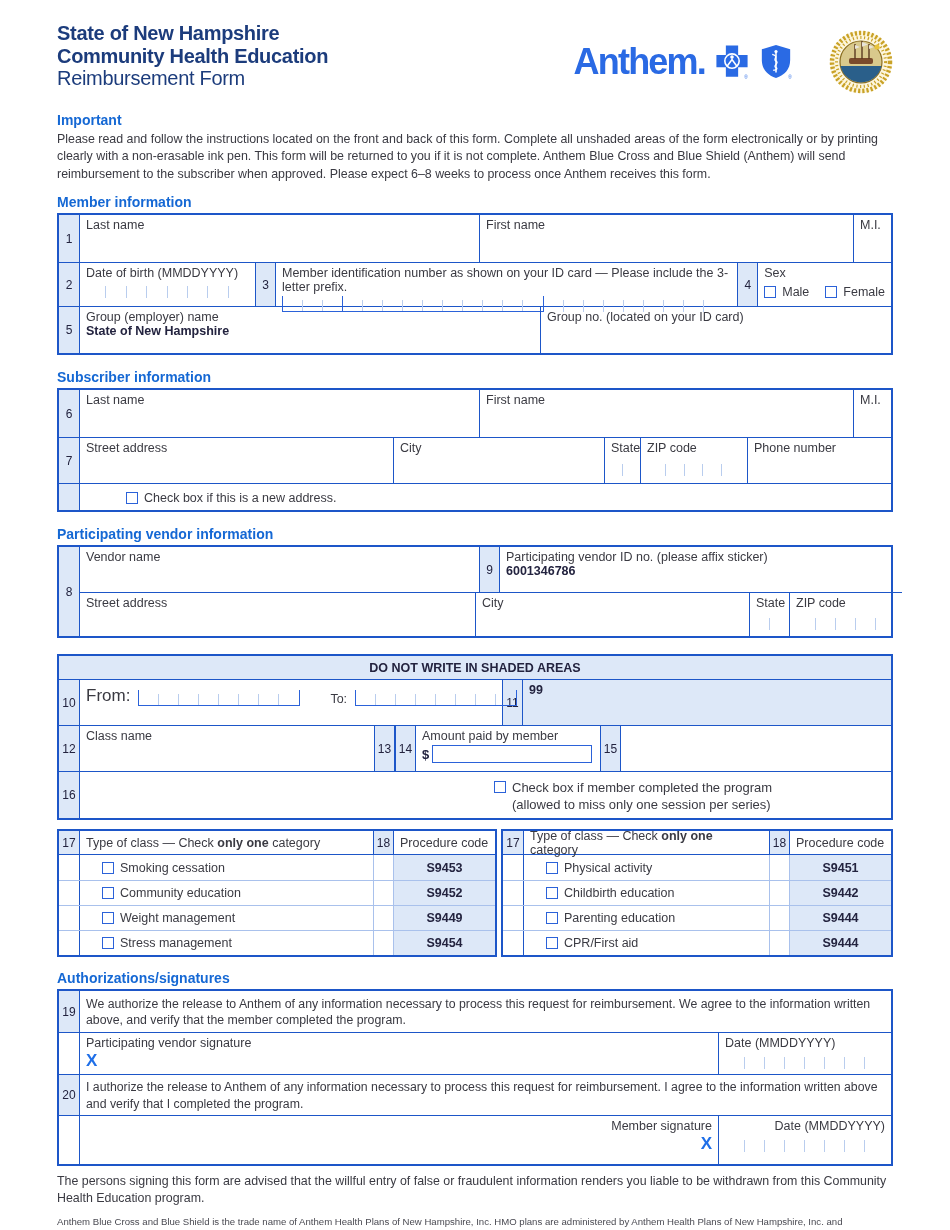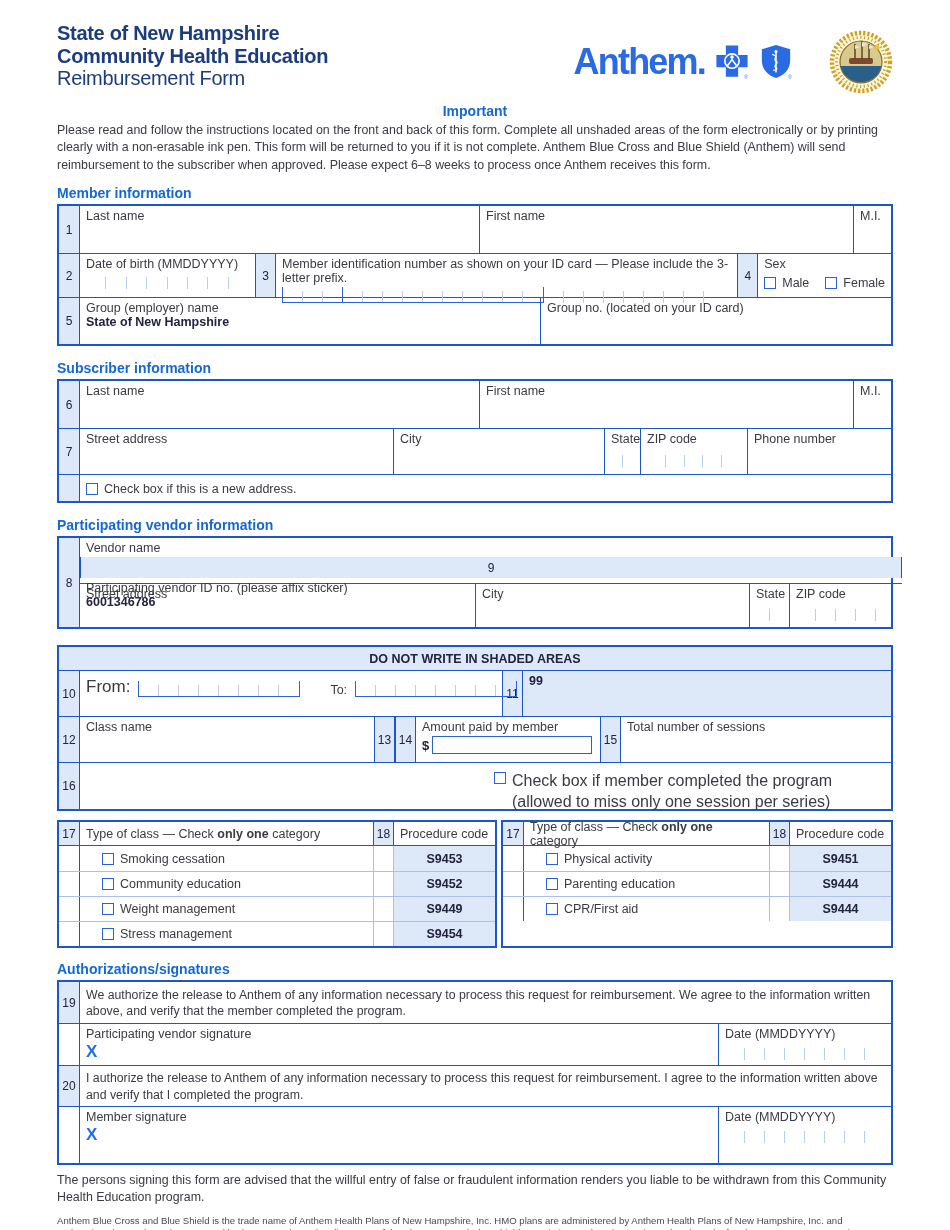--- a/index.html
+++ b/index.html
@@ -111,21 +111,21 @@
         <line x1="33" y1="11" x2="33" y2="29" stroke="#5a3a20" stroke-width="1.4"></line>
         <line x1="40" y1="14" x2="40" y2="29" stroke="#5a3a20" stroke-width="1.4"></line>
         <path d="M26 15 l5 2 -5 2 Z" fill="#e8e4da"></path>
         <path d="M33 12 l6 2.4 -6 2.4 Z" fill="#e8e4da"></path>
         <path d="M40 15 l5 2 -5 2 Z" fill="#e8e4da"></path>
         <circle cx="48" cy="17" r="2.6" fill="#e8c33c"></circle>
       </svg>
     </div>
   </div>
 
-  <div class="sec-h" style="margin-top:9px;text-align:center;">Important</div>
+  <div class="sec-h" style="margin-top:18px;">Important</div>
   <p class="body-p">Please read and follow the instructions located on the front and back of this form. Complete all unshaded areas of the form electronically or by printing clearly with a non-erasable ink pen. This form will be returned to you if it is not complete. Anthem Blue Cross and Blue Shield (Anthem) will send reimbursement to the subscriber when approved. Please expect 6–8 weeks to process once Anthem receives this form.</p>
 
   <div class="sec-h">Member information</div>
   <div class="tbl">
     <div class="frow" style="height:47px;">
       <div class="num">1</div>
       <div class="cell" style="width:399px;">
           <span class="lbl">Last name</span>
         </div>
       <div class="cell bl" style="width:374px;">
@@ -241,34 +241,34 @@
             <span class="c"></span>
             <span class="c"></span>
             <span class="c"></span>
             <span class="c"></span>
           </div>
       </div>
       <div class="cell bl" style="flex:1;">
           <span class="lbl">Phone number</span>
         </div>
     </div>
-    <div class="frow" style="height:27px;">
+    <div class="frow" style="height:27px;gap:40px;">
       <div class="numgap"></div>
       <div class="cell" style="flex:1;display:flex;align-items:center;">
         <span class="cb"></span>
         <span style="font-size:12.5px;">Check box if this is a new address.</span>
       </div>
     </div>
   </div>
 
   <div class="sec-h" style="margin-top:14px;">Participating vendor information</div>
   <div class="tbl" style="display:flex;">
     <div class="num" style="flex:0 0 21px;">8</div>
     <div style="flex:1;">
-      <div class="frow" style="height:45px;border-top:none;flex-direction:column;">
+      <div class="frow" style="height:45px;border-top:none;">
         <div class="cell" style="width:399px;">
             <span class="lbl">Vendor name</span>
           </div>
         <div class="num bl">9</div>
         <div class="cell" style="flex:1;">
           <span class="lbl">Participating vendor ID no. (please affix sticker)</span>
           <span class="val">6001346786</span>
         </div>
       </div>
       <div class="frow" style="height:44px;">
@@ -344,30 +344,27 @@
       <div class="num bl">13</div>
       <div class="num bl">14</div>
       <div class="cell" style="width:184px;">
         <span class="lbl">Amount paid by member</span>
         <div style="display:flex;align-items:center;gap:3px;margin-top:2px;">
           <span style="font-weight:bold;color:var(--value);font-size:13px;">$</span>
           <span style="display:inline-block;width:160px;height:18px;border:1.5px solid var(--box-blue);"></span>
         </div>
       </div>
       <div class="num bl">15</div>
-      <div class="cell" style="flex:1;">
-          <span class="lbl">Total number of sessions</span>
-        </div>
     </div>
     <div class="frow" style="height:47px;">
       <div class="num">16</div>
       <div class="cell" style="flex:1;">
         <div style="position:absolute;left:414px;top:8px;display:flex;">
           <span class="cb" style="margin-top:1px;"></span>
-          <span style="font-size:16px;line-height:1.3;">
+          <span style="font-size:13px;line-height:1.3;">
             <span>Check box if member completed the program</span><br>
             <span>(allowed to miss only one session per series)</span>
           </span>
         </div>
       </div>
     </div>
   </div>
 
   <div class="classwrap">
 
@@ -428,20 +425,29 @@
         <div class="htxt" style="flex:1;">Procedure code</div>
       </div>
       <div class="crow" style="border-top:none;">
         <div class="cgap" style="flex:0 0 21px;"></div>
         <div class="copt" style="width:245px;">
             <span class="cb"></span>
             <span>Physical activity</span>
           </div>
         <div class="cnarrow" style="flex:0 0 21px;"></div>
         <div class="ccode shaded" style="flex:1;">S9451</div>
+      </div>
+      <div class="crow">
+        <div class="cgap" style="flex:0 0 21px;"></div>
+        <div class="copt" style="width:245px;">
+            <span class="cb"></span>
+            <span>Childbirth education</span>
+          </div>
+        <div class="cnarrow" style="flex:0 0 21px;"></div>
+        <div class="ccode shaded" style="flex:1;">S9442</div>
       </div>
       <div class="crow">
         <div class="cgap" style="flex:0 0 21px;"></div>
         <div class="copt" style="width:245px;">
             <span class="cb"></span>
             <span>Parenting education</span>
           </div>
         <div class="cnarrow" style="flex:0 0 21px;"></div>
         <div class="ccode shaded" style="flex:1;">S9444</div>
       </div>
@@ -484,21 +490,21 @@
             <span class="c"></span>
           </div>
       </div>
     </div>
     <div class="frow" style="min-height:41px;">
       <div class="num">20</div>
       <div class="cell" style="flex:1;display:flex;align-items:center;">
         <span style="font-size:12.3px;line-height:1.32;">I authorize the release to Anthem of any information necessary to process this request for reimbursement. I agree to the information written above and verify that I completed the program.</span>
       </div>
     </div>
-    <div class="frow" style="height:57px;">
+    <div class="frow" style="height:49px;text-align:right;">
       <div class="numgap" style="background:#fff;"></div>
       <div class="cell" style="width:644px;">
         <span class="lbl">Member signature</span>
         <span class="xmark">X</span>
       </div>
       <div class="cell bl" style="flex:1;">
         <span class="lbl">Date (MMDDYYYY)</span>
         <div class="comb w20" style="margin-top:7px;">
             <span class="c"></span>
             <span class="c"></span>

